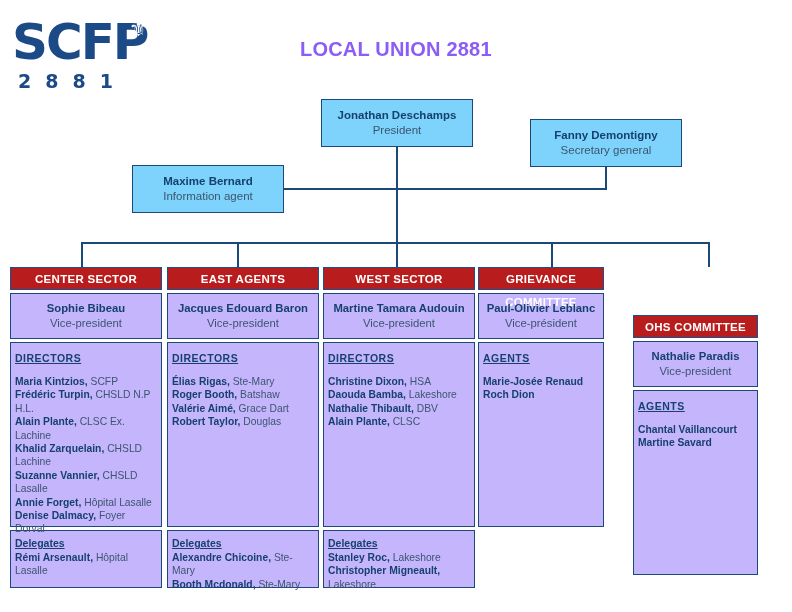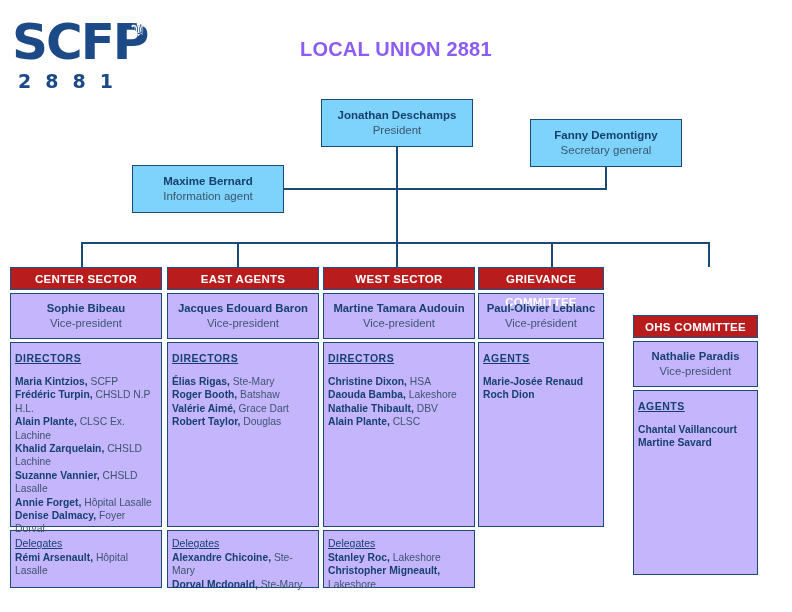--- a/index.html
+++ b/index.html
@@ -152,21 +152,21 @@
   .section-label {
     font-size: 10.5px;
     font-weight: bold;
     color: #16406e;
     text-decoration: underline;
     letter-spacing: 0.5px;
     margin-bottom: 11px;
   }
   .delegates-card .section-label {
     margin-bottom: 2px;
-    font-weight: normal;
+    font-weight: bold;
     font-size: 10.5px;
     letter-spacing: 0;
   }
   .person {
     font-size: 10.3px;
     line-height: 13.4px;
     color: #3c556e;
   }
   .person b {
     color: #16406e;
@@ -252,21 +252,21 @@
         <div class="col-card members-card" style="height: 185px;">
           <div class="section-label">DIRECTORS</div>
           <div class="person"><b>Élias Rigas,</b> <span>Ste-Mary</span></div>
           <div class="person"><b>Roger Booth,</b> <span>Batshaw</span></div>
           <div class="person"><b>Valérie Aimé,</b> <span>Grace Dart</span></div>
           <div class="person"><b>Robert Taylor,</b> <span>Douglas</span></div>
         </div>
         <div class="col-card delegates-card" style="height: 58px;">
           <div class="section-label">Delegates</div>
           <div class="person"><b>Alexandre Chicoine,</b> <span>Ste-Mary</span></div>
-          <div class="person"><b>Dorval Mcdonald,</b> <span>Ste-Mary</span></div>
+          <div class="person"><b>Booth Mcdonald,</b> <span>Ste-Mary</span></div>
         </div>
       </div>
       <div class="column" style="left: 323px; width: 152px;">
         <div class="col-header">WEST SECTOR</div>
         <div class="col-card vp-card">
           <div class="vp-name">Martine Tamara Audouin</div>
           <div class="vp-role">Vice-president</div>
         </div>
         <div class="col-card members-card" style="height: 185px;">
           <div class="section-label">DIRECTORS</div>

